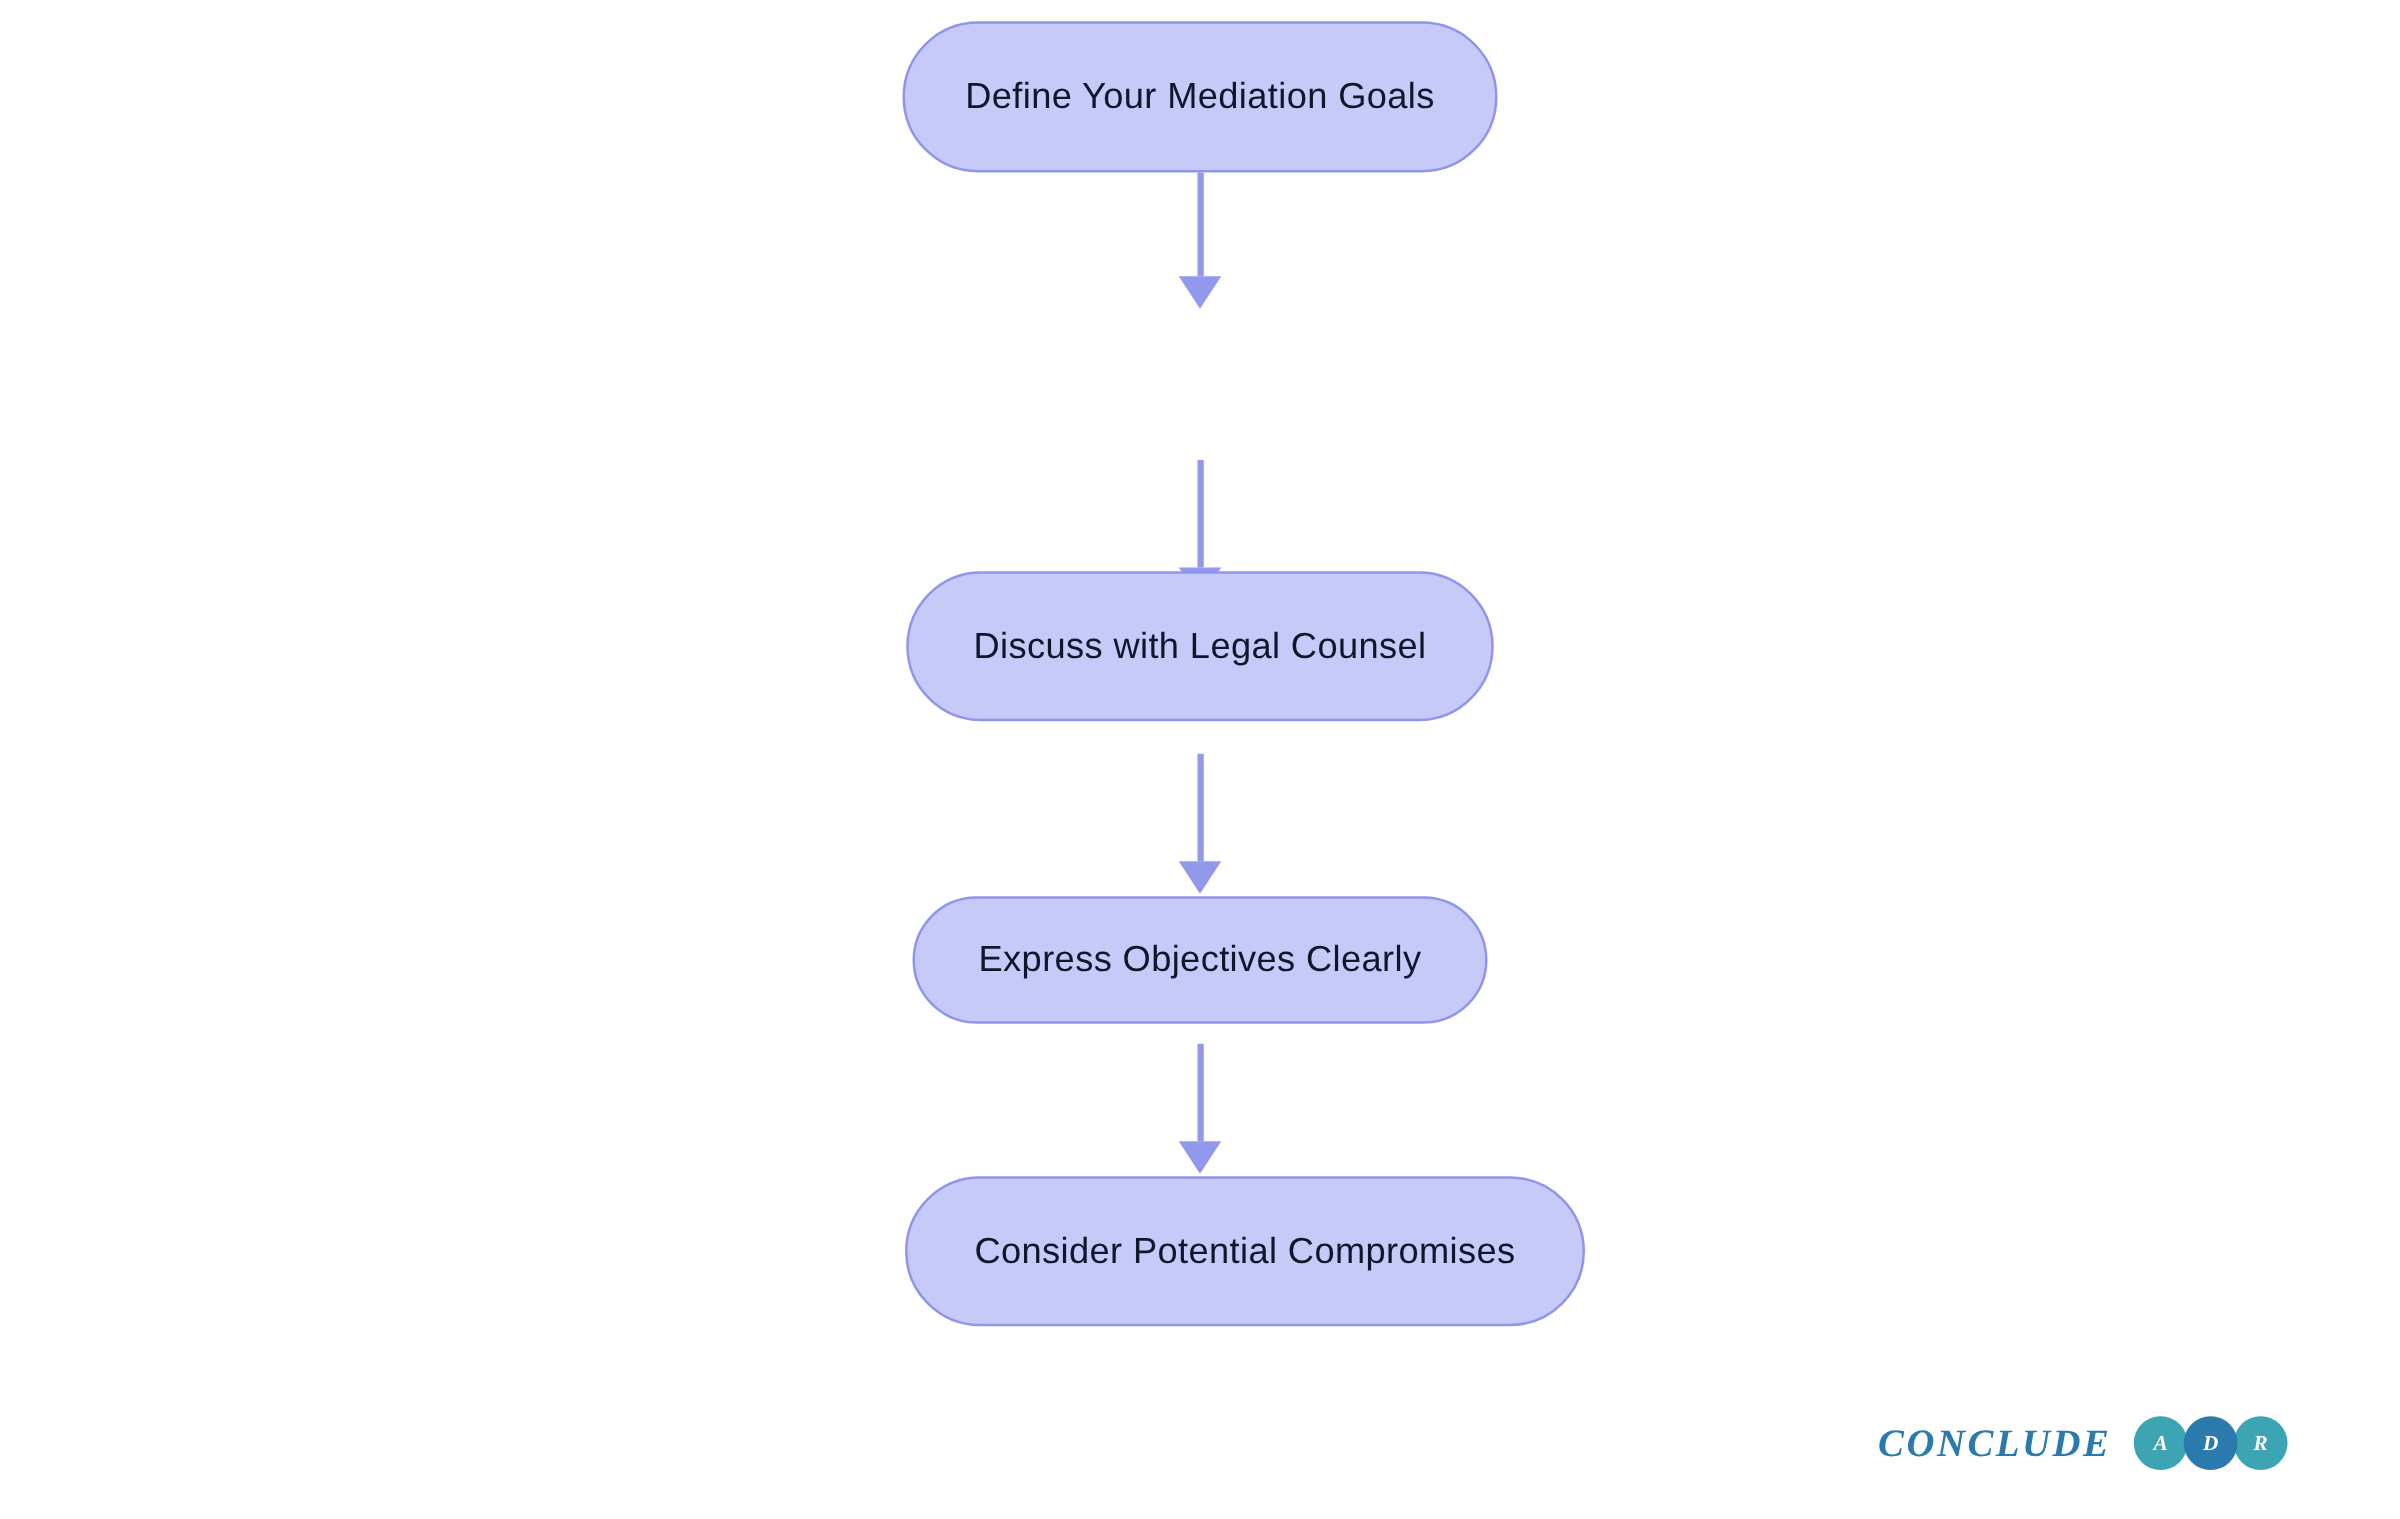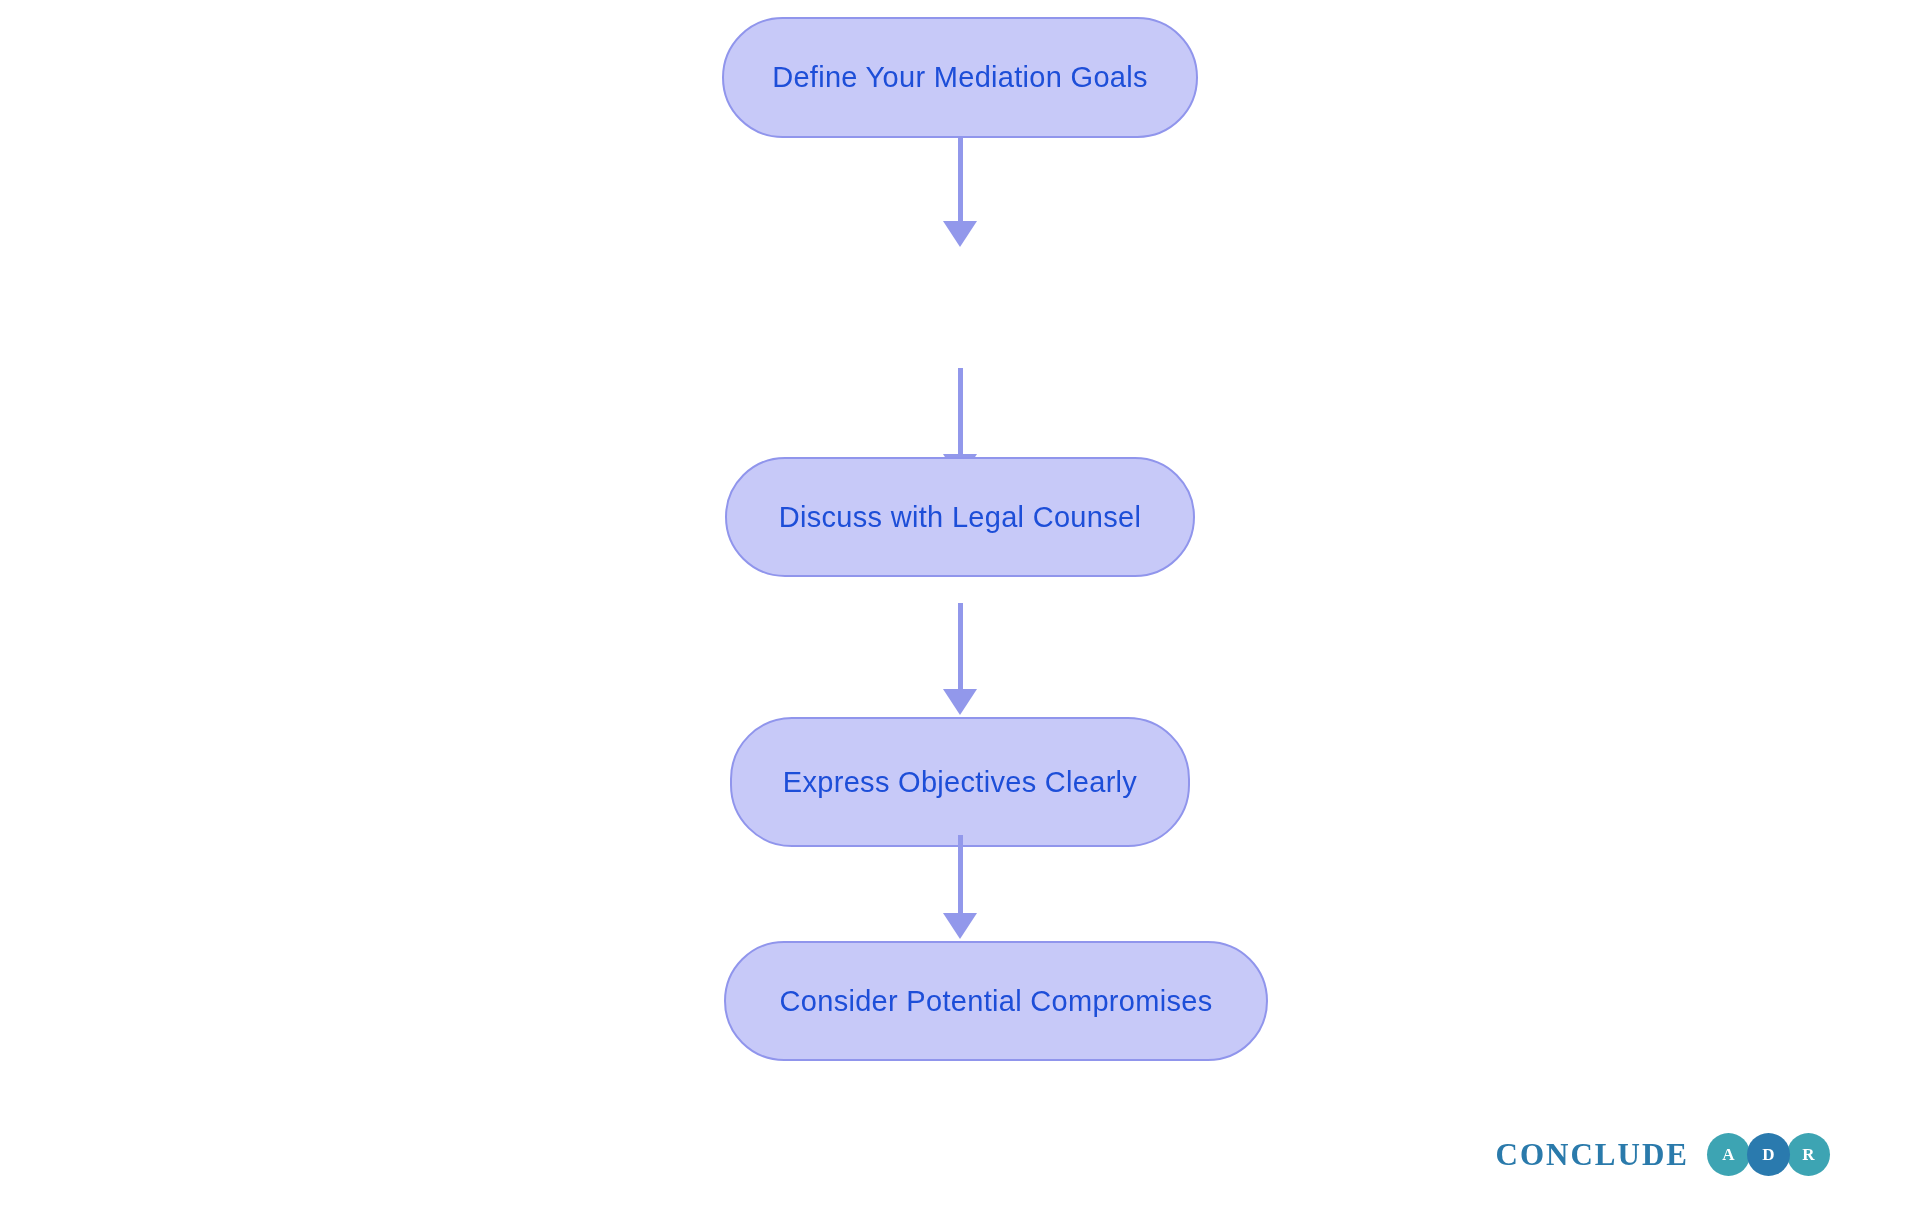--- a/index.html
+++ b/index.html
@@ -21,21 +21,21 @@
     display: flex;
     align-items: center;
     justify-content: center;
     background: #c7c9f8;
     border: 2px solid #9095ec;
     border-radius: 62px;
     box-sizing: border-box;
   }
   .node-label {
     font-size: 29px;
-    color: #1d4ed8;
+    color: #0f172a;
     letter-spacing: 0.3px;
     white-space: nowrap;
   }
   
   .arrow {
     position: absolute;
     left: 943px;
     width: 34px;
     display: flex;
     flex-direction: column;
@@ -53,20 +53,21 @@
     border-right: 17px solid transparent;
     border-top: 26px solid #9298eb;
   }
   
   .brand {
     position: absolute;
     top: 1133px;
     right: 90px;
     display: flex;
     align-items: center;
+    font-style: italic;
   }
   .wordmark {
     font-family: "Liberation Serif", serif;
     font-weight: bold;
     font-size: 31px;
     letter-spacing: 2px;
     color: #2a7aab;
     margin-right: 18px;
   }
   .badge {
@@ -109,21 +110,21 @@
 
   <div class="node" style="left:725px; top:457px; width:470px; height:120px;">
     <span class="node-label">Discuss with Legal Counsel</span>
   </div>
 
   <div class="arrow" style="top:603px; height:112px;">
     <div class="arrow-line"></div>
     <div class="arrow-head"></div>
   </div>
 
-  <div class="node" style="left:730px; top:717px; width:460px; height:130px;">
+  <div class="node" style="left:730px; top:717px; width:460px; height:102px;">
     <span class="node-label">Express Objectives Clearly</span>
   </div>
 
   <div class="arrow" style="top:835px; height:104px;">
     <div class="arrow-line"></div>
     <div class="arrow-head"></div>
   </div>
 
   <div class="node" style="left:724px; top:941px; width:544px; height:120px;">
     <span class="node-label">Consider Potential Compromises</span>

